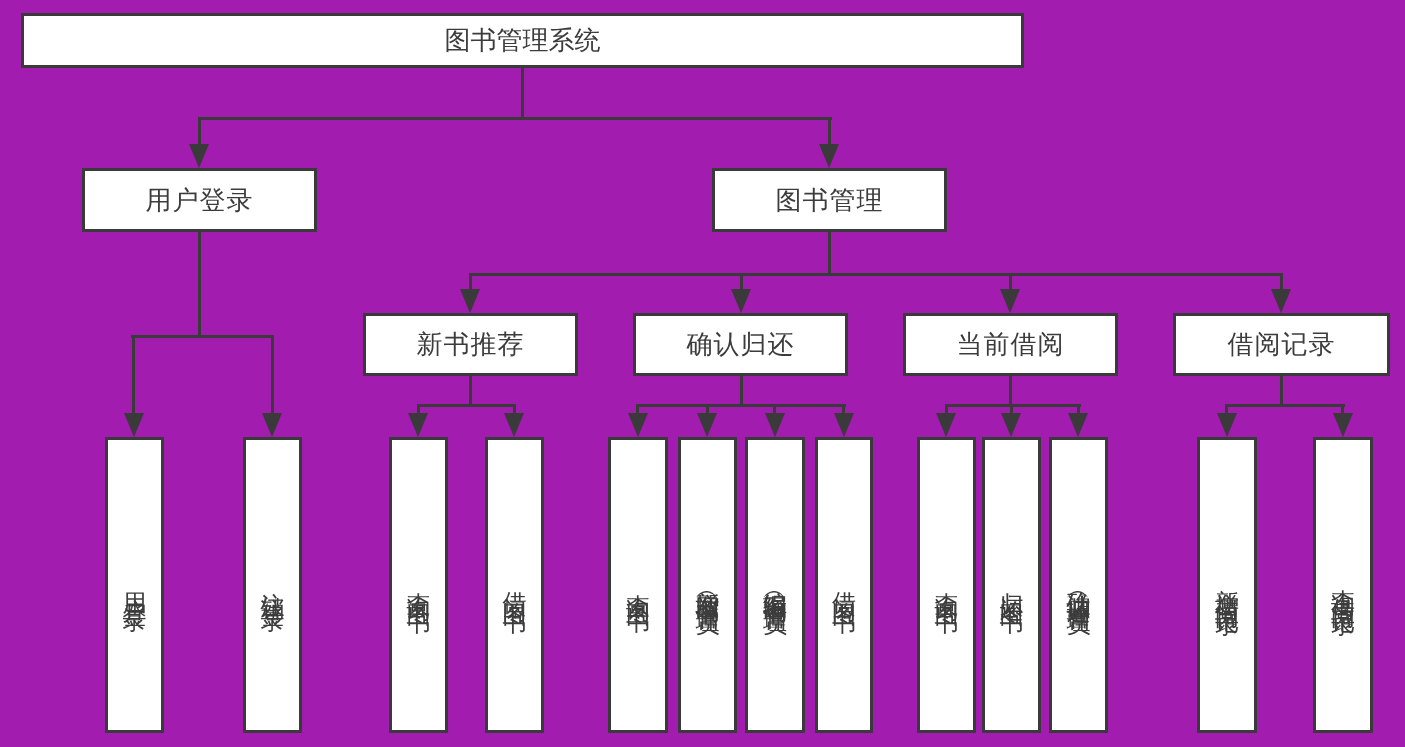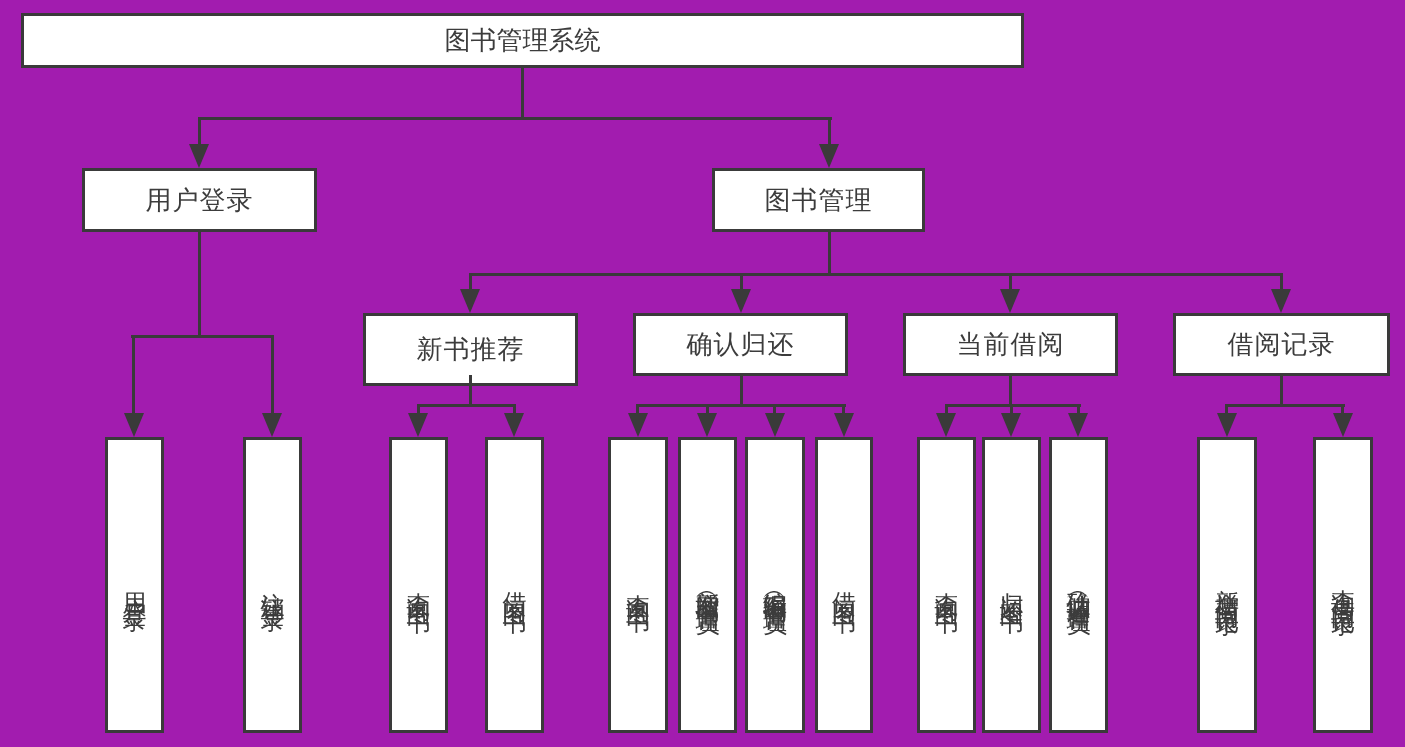--- a/index.html
+++ b/index.html
@@ -54,25 +54,25 @@
 
 <div class="canvas">
 
   <div class="box root-box">
     <span>图书管理系统</span>
   </div>
 
   <div class="box h-label" style="left:82px;top:168px;width:235px;height:64px">
     <span>用户登录</span>
   </div>
-  <div class="box h-label" style="left:712px;top:168px;width:213px;height:64px">
+  <div class="box h-label" style="left:712px;top:168px;width:235px;height:64px">
     <span>图书管理</span>
   </div>
 
-  <div class="box h-label" style="left:363px;top:313px;width:215px;height:73px">
+  <div class="box h-label" style="left:363px;top:313px;width:215px;height:63px">
     <span>新书推荐</span>
   </div>
   <div class="box h-label" style="left:633px;top:313px;width:215px;height:63px">
     <span>确认归还</span>
   </div>
   <div class="box h-label" style="left:1173px;top:313px;width:217px;height:63px">
     <span>借阅记录</span>
   </div>
   <div class="box h-label" style="left:903px;top:313px;width:215px;height:63px">
     <span>当前借阅</span>

